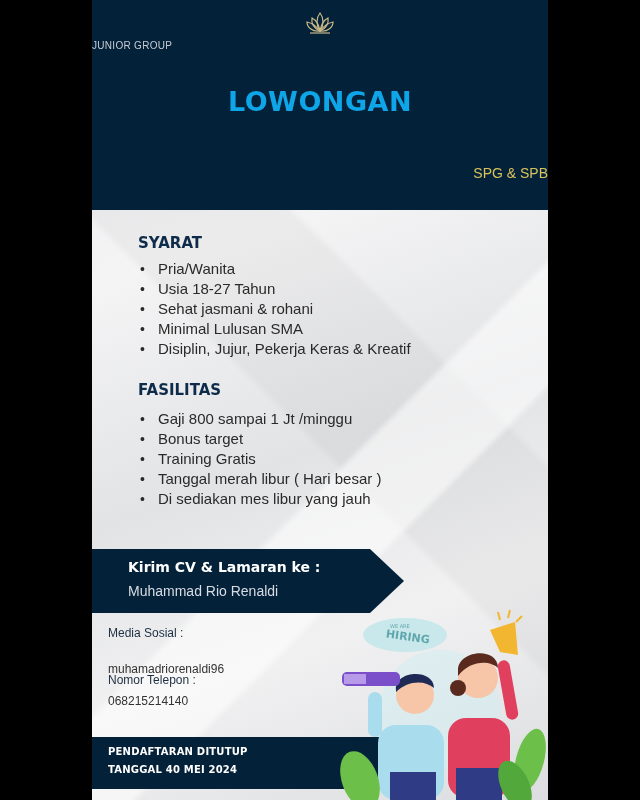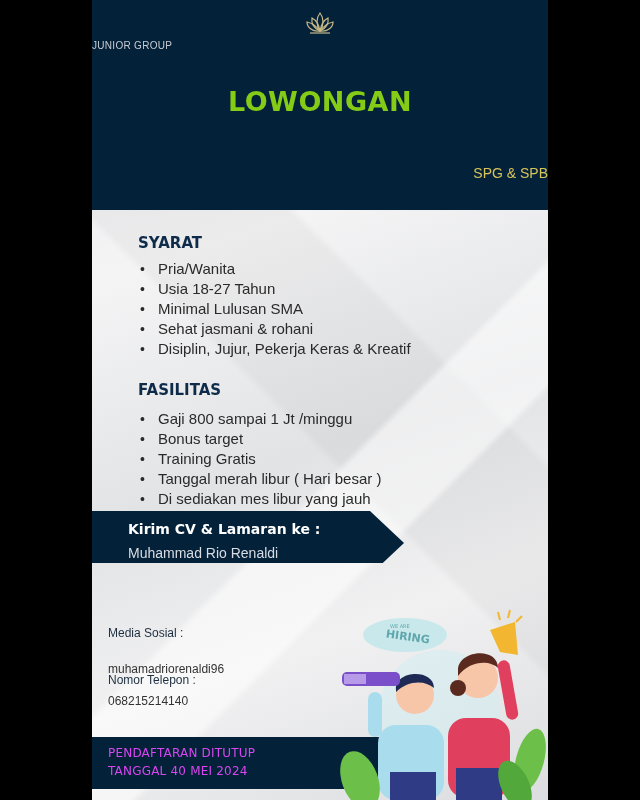--- a/index.html
+++ b/index.html
@@ -9,37 +9,37 @@
             background:linear-gradient(160deg,#e9eaec 0%,#f4f4f5 30%,#e2e3e5 55%,#f1f1f2 75%,#dcdde0 100%); }
   .poster::before { content:""; position:absolute; left:0; top:210px; width:456px; height:590px;
             background:
               linear-gradient(135deg, transparent 48%, rgba(255,255,255,0.55) 49%, rgba(255,255,255,0.55) 60%, transparent 61%),
               linear-gradient(45deg, transparent 55%, rgba(0,0,0,0.035) 56%, rgba(0,0,0,0.035) 75%, transparent 76%);
             pointer-events:none; }
   .header { position:absolute; left:0; top:0; width:456px; height:210px; background:#04213a; }
   .logo { position:absolute; left:213px; top:10px; width:30px; height:26px; }
   .brand { position:absolute; left:0; width:456px; top:40px; text-align:left; color:#c9ccd2;
            font-size:10px; letter-spacing:0.3px; font-family:"Liberation Sans",sans-serif; }
-  .title { position:absolute; left:0; width:456px; top:84px; text-align:center; color:#84cc16;
+  .title { position:absolute; left:0; width:456px; top:84px; text-align:center; color:#0ea5e9;
            font-family:"DejaVu Sans",sans-serif; font-weight:bold; font-size:27px; line-height:36px; letter-spacing:0.5px; }
   .subtitle { position:absolute; left:0; width:456px; top:165px; text-align:right; color:#d8c45a;
            font-size:14px; font-family:"Liberation Sans",sans-serif; }
   .section-title { position:absolute; left:46px; color:#0e2c4a; font-weight:bold; font-size:15px;
            font-family:"DejaVu Sans",sans-serif; }
   .list { position:absolute; left:48px; margin:0; padding:0; list-style:none; }
   .list li { font-size:15px; line-height:20px; color:#2a2a2a; font-family:"Liberation Sans",sans-serif; height:20px; white-space:nowrap; }
   .list li::before { content:"•"; display:inline-block; width:18px; font-size:14px; color:#2a2a2a; }
-  .cv-banner { position:absolute; left:0; top:511px; width:312px; height:52px; background:#04213a;
+  .cv-banner { position:absolute; left:0; top:549px; width:312px; height:64px; background:#04213a;
            clip-path:polygon(0 0, 278px 0, 312px 32px, 278px 64px, 0 64px); }
   .cv-title { position:absolute; left:36px; top:10px; color:#fff; font-weight:bold; font-size:14px; font-family:"DejaVu Sans",sans-serif; }
   .cv-name { position:absolute; left:36px; top:34px; color:#d9dde3; font-size:14px; font-family:"Liberation Sans",sans-serif; }
   .contact-label { position:absolute; left:16px; color:#1d2e40; font-size:12px; font-family:"Liberation Sans",sans-serif; }
   .contact-value { position:absolute; left:16px; color:#333; font-size:12px; font-family:"Liberation Sans",sans-serif; }
   .deadline { position:absolute; left:0; top:737px; width:290px; height:52px; background:#04213a; }
-  .deadline-line { position:absolute; left:16px; color:#d946ef; font-weight:normal; font-size:12px; font-family:"DejaVu Sans",sans-serif; letter-spacing:0.2px; }
+  .deadline-line { position:absolute; left:16px; color:#ffffff; font-weight:bold; font-size:10px; font-family:"DejaVu Sans",sans-serif; letter-spacing:0.2px; }
   .illustration { position:absolute; left:238px; top:600px; width:218px; height:200px; }
 </style>
 </head>
 <body>
 
 <div class="poster">
 
   <div class="header">
     <svg class="logo" viewBox="0 0 30 26">
       <g fill="none" stroke="#c8b987" stroke-width="1.2">
@@ -55,22 +55,22 @@
     <div class="title">
       <div>LOWONGAN</div>
     </div>
     <div class="subtitle">SPG &amp; SPB</div>
   </div>
 
   <div class="section-title" style="top:234px;">SYARAT</div>
   <ul class="list" style="top:259px;">
     <li>Pria/Wanita</li>
     <li>Usia 18-27 Tahun</li>
+    <li>Sehat jasmani &amp; rohani</li>
     <li>Minimal Lulusan SMA</li>
-    <li>Sehat jasmani &amp; rohani</li>
     <li>Disiplin, Jujur, Pekerja Keras &amp; Kreatif</li>
   </ul>
 
   <div class="section-title" style="top:381px;">FASILITAS</div>
   <ul class="list" style="top:409px;">
     <li>Gaji 800 sampai 1 Jt /minggu</li>
     <li>Bonus target</li>
     <li>Training Gratis</li>
     <li>Tanggal merah libur ( Hari besar )</li>
     <li>Di sediakan mes libur yang jauh</li>

